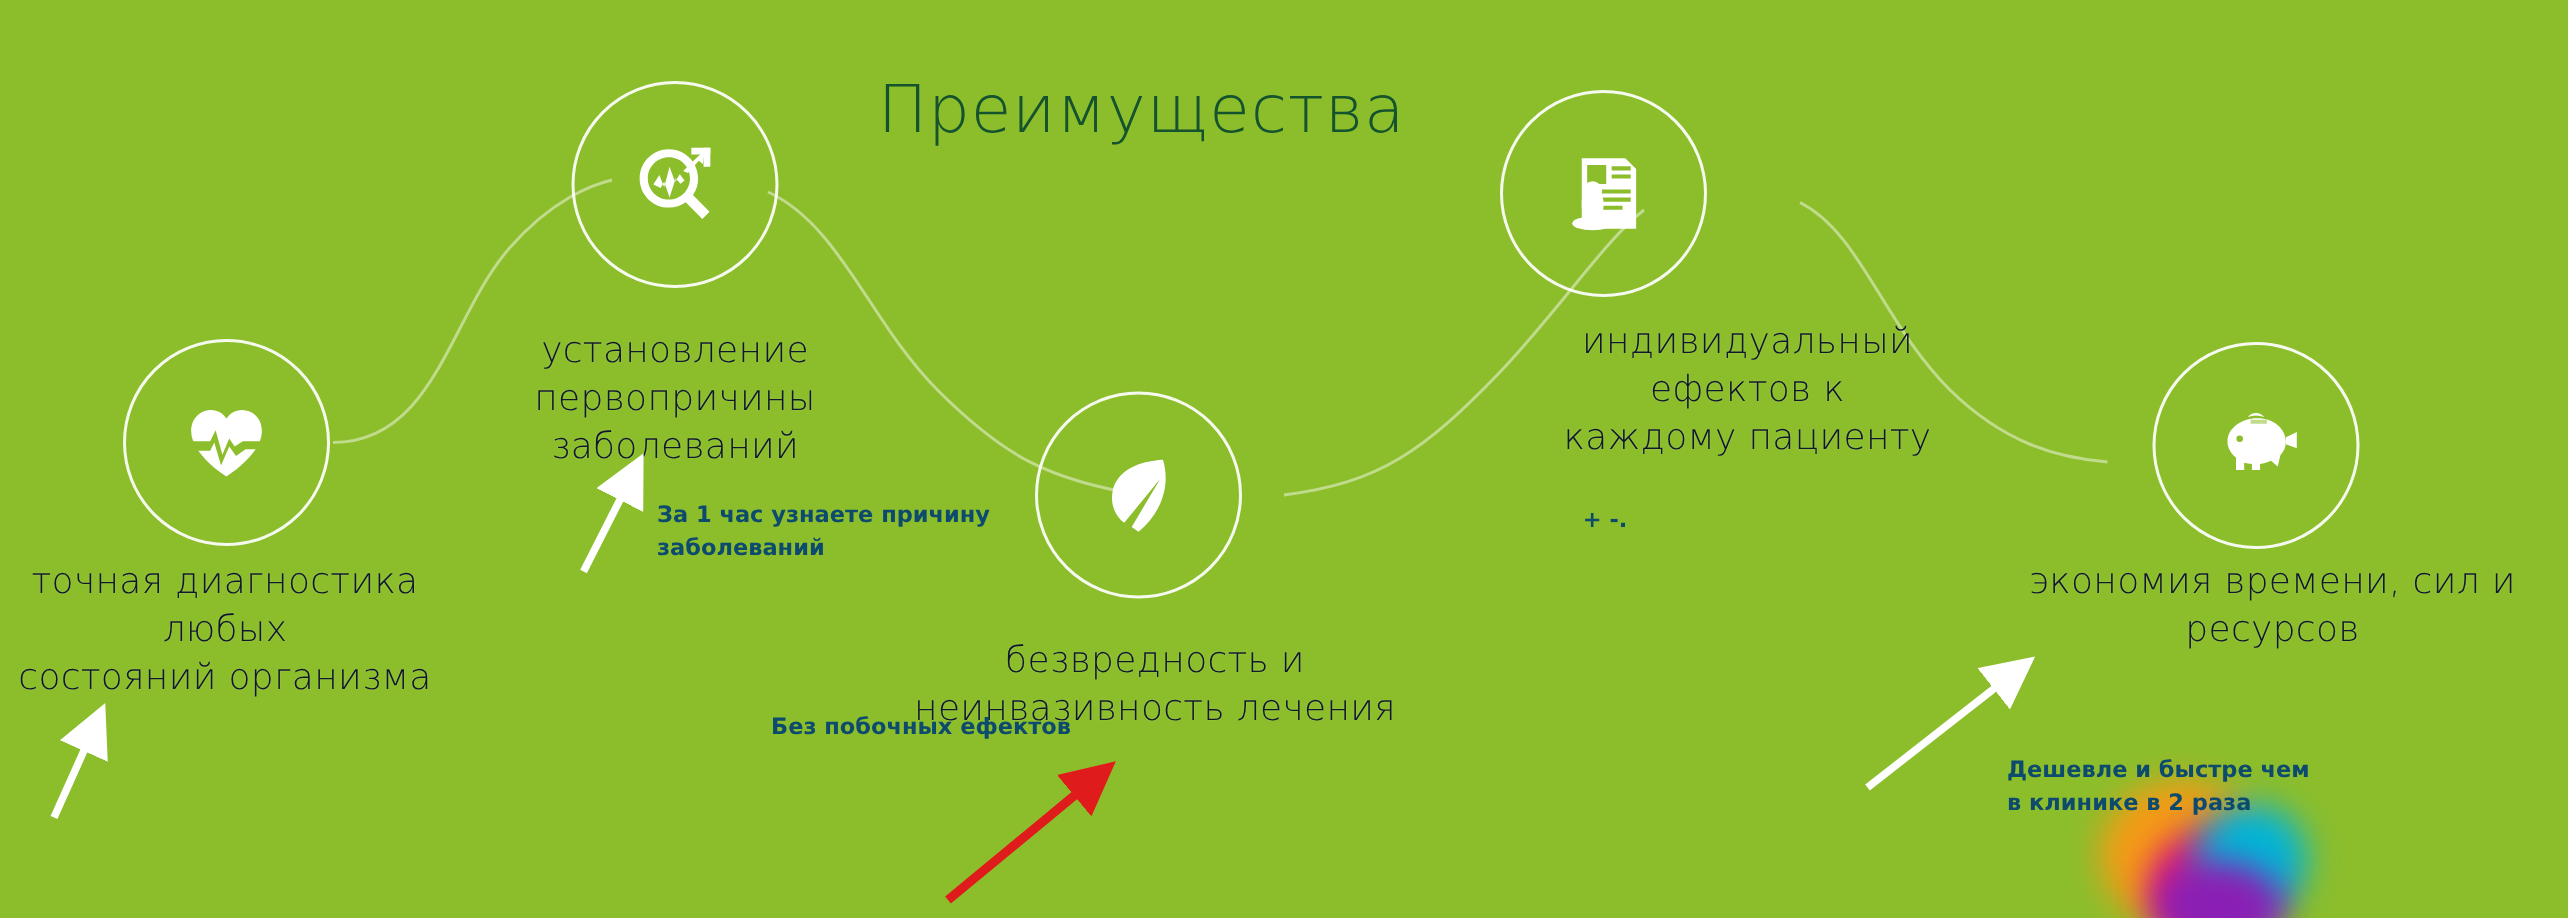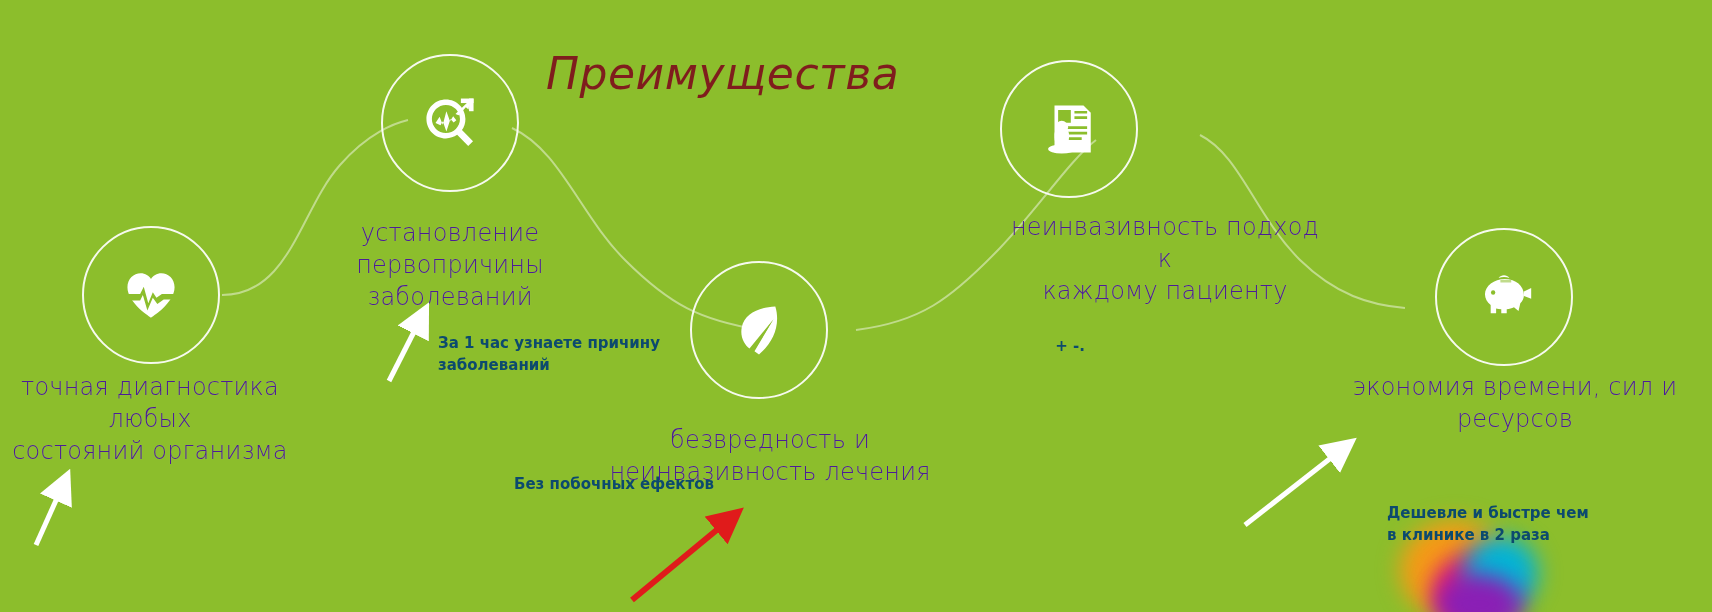--- a/index.html
+++ b/index.html
@@ -39,21 +39,21 @@
     justify-content: center;
   }
   .node .glyph {
     width: 58px;
     height: 58px;
     display: block;
   }
   .node .glyph svg { display: block; width: 100%; height: 100%; }
   .node-label {
     position: absolute;
-    color: #4c1d95;
+    color: #0f172a;
     font-family: "DejaVu Sans", sans-serif;
     font-weight: 300;
     font-size: 24px;
     line-height: 1.33;
     text-align: center;
     letter-spacing: 0.2px;
     text-shadow: 0 0 1px rgba(255,255,255,0.25);
     white-space: pre-line;
   }
   .note {
@@ -132,40 +132,40 @@
       <svg viewBox="0 0 64 64" xmlns="http://www.w3.org/2000/svg">
         <path fill="#ffffff" d="M16 6h32l8 8v44H16z"></path>
         <path fill="#8cbe2c" d="M20 11h14v14H20zM38 12h14v3H38zM38 18h14v3H38zM20 29h32v3H20zM20 35h32v3H20zM20 41h26v3H20z"></path>
         <ellipse cx="24" cy="54" rx="15" ry="5" fill="#ffffff"></ellipse>
         <path fill="#ffffff" d="M24 30c4.4 0 8 3.6 8 8v3c0 7-3.6 12-8 12s-8-5-8-12v-3c0-4.4 3.6-8 8-8z"></path>
         <circle cx="24" cy="30" r="7" fill="#ffffff"></circle>
         <path fill="#8cbe2c" d="M10 53h28v2H10z" opacity="0"></path>
       </svg>
     </span>
   </div>
-  <div class="node-label" style="left:1000px;top:212px;width:330px;">неинвазивность подход к
+  <div class="node-label" style="left:1000px;top:212px;width:330px;">индивидуальный ефектов к
 каждому пациенту</div>
 
   <div class="node" style="left:1435px;top:228px;">
     <span class="glyph">
       <svg viewBox="0 0 64 64" xmlns="http://www.w3.org/2000/svg">
         <path fill="#ffffff" d="M33 12c-12 0-22 7.6-22 17 0 4.6 2.4 8.8 6.3 11.8V50h6v-5.3c1.8.5 3.7.8 5.7.9V50h6v-4.4c2.9-.3 5.6-1.1 8-2.3l5 4.2 2-8.6c2.6-2.6 4-5.8 4-9.2C54 19.6 45 12 33 12z"></path>
         <path fill="#ffffff" d="M54 26l8-4v12l-8-3z"></path>
         <path fill="#ffffff" d="M26 11c3-4 9-4 12 0-4-1.5-8-1.5-12 0z"></path>
         <circle cx="20" cy="27" r="2.4" fill="#8cbe2c"></circle>
         <path fill="#8cbe2c" d="M28 13h12v3H28z" opacity=".55"></path>
       </svg>
     </span>
   </div>
   <div class="node-label" style="left:1320px;top:372px;width:390px;">экономия времени, сил и
 ресурсов</div>
 
-  <div style="position:absolute;left:546px;top:48px;width:430px;
-              color:#7f1d1d;font-family:'DejaVu Sans',sans-serif;font-weight:300;
-              font-size:44px;letter-spacing:0.5px;font-style:italic;">Преимущества</div>
+  <div style="position:absolute;left:546px;top:48px;width:430px;text-align:center;
+              color:#14532d;font-family:'DejaVu Sans',sans-serif;font-weight:300;
+              font-size:44px;letter-spacing:0.5px;">Преимущества</div>
 
   <svg class="arrow-layer" viewBox="0 0 1712 612" xmlns="http://www.w3.org/2000/svg">
     <defs>
       <marker id="wh" markerWidth="7" markerHeight="7" refX="3" refY="3.5" orient="auto" markerUnits="strokeWidth">
         <path d="M0,0 L7,3.5 L0,7 z" fill="#ffffff"></path>
       </marker>
       <marker id="rd" markerWidth="6" markerHeight="6" refX="3" refY="3" orient="auto" markerUnits="strokeWidth">
         <path d="M0,0 L6,3 L0,6 z" fill="#e01b1b"></path>
       </marker>
     </defs>
@@ -176,16 +176,16 @@
   </svg>
 
 
   <div class="note" style="left:438px;top:333px;width:260px;">За 1 час узнаете причину
 заболеваний</div>
 
   <div class="note" style="left:514px;top:474px;width:220px;">Без побочных ефектов</div>
 
   <div class="note center-note" style="left:1035px;top:336px;width:70px;">+ -.</div>
 
-  <div class="note" style="left:1387px;top:503px;width:280px;">Дешевле и быстре чем
+  <div class="note" style="left:1338px;top:503px;width:280px;">Дешевле и быстре чем
 в клинике в 2 раза</div>
 
 </div>
 
 </body></html>

